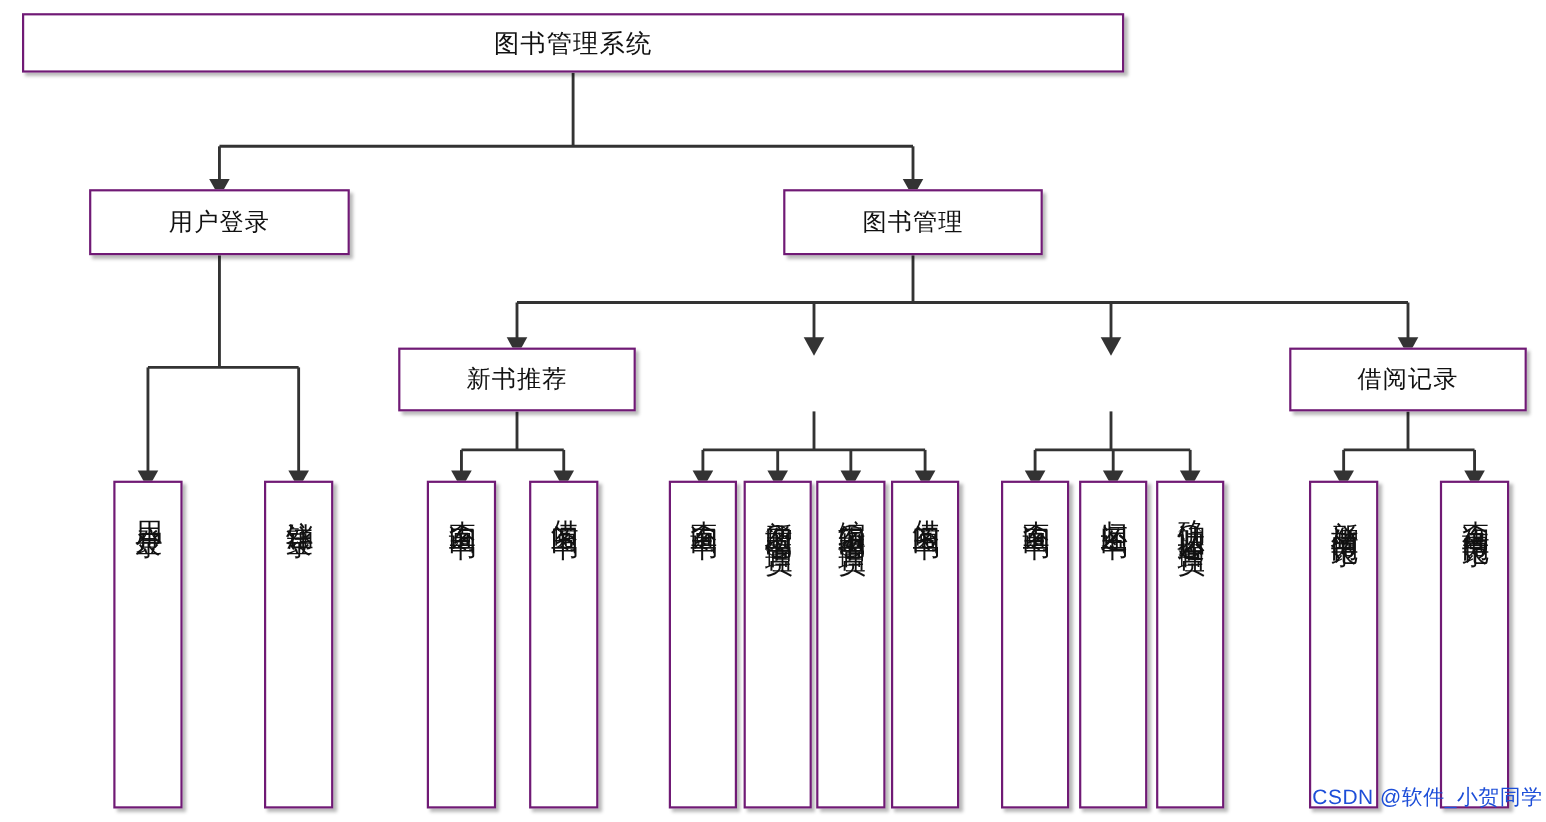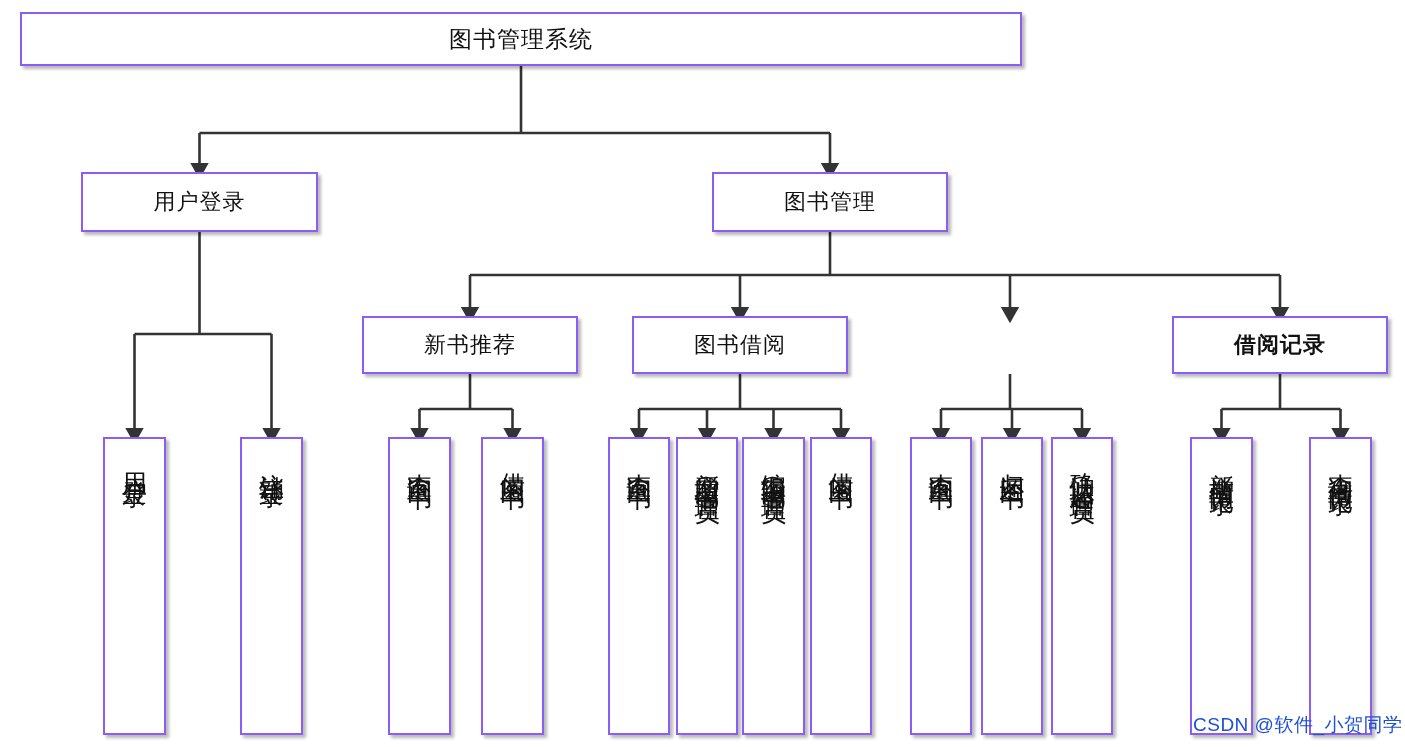--- a/index.html
+++ b/index.html
@@ -22,21 +22,21 @@
     left: 0;
     top: 0;
     width: 1405px;
     height: 747px;
     pointer-events: none;
   }
   .node {
     position: absolute;
     box-sizing: border-box;
     background: #ffffff;
-    border: 2px solid #8b5cf6;
+    border: 2px solid #701a75;
     box-shadow: 3px 3px 3px rgba(0,0,0,0.28);
     display: flex;
     align-items: center;
     justify-content: center;
     color: #111111;
     overflow: hidden;
   }
   .node .label {
     display: block;
     text-align: center;
@@ -128,24 +128,21 @@
   <div class="node horizontal" style="left: 81px; top: 172px; width: 237px; height: 60px;">
     <span class="label">用户登录</span>
   </div>
   <div class="node horizontal" style="left: 712px; top: 172px; width: 236px; height: 60px;">
     <span class="label">图书管理</span>
   </div>
 
   <div class="node horizontal" style="left: 362px; top: 316px; width: 216px; height: 58px;">
     <span class="label">新书推荐</span>
   </div>
-  <div class="node horizontal" style="left: 632px; top: 316px; width: 216px; height: 58px;">
-    <span class="label">图书借阅</span>
-  </div>
-  <div class="node horizontal" style="left: 1172px; top: 316px; width: 216px; height: 58px; font-weight: bold;">
+  <div class="node horizontal" style="left: 1172px; top: 316px; width: 216px; height: 58px;">
     <span class="label">借阅记录</span>
   </div>
 
   <div class="node vertical" style="left: 103px; top: 437px; width: 63px; height: 298px;">
     <span class="label">用户登录</span>
   </div>
   <div class="node vertical" style="left: 240px; top: 437px; width: 63px; height: 298px;">
     <span class="label">注销登录</span>
   </div>
 

